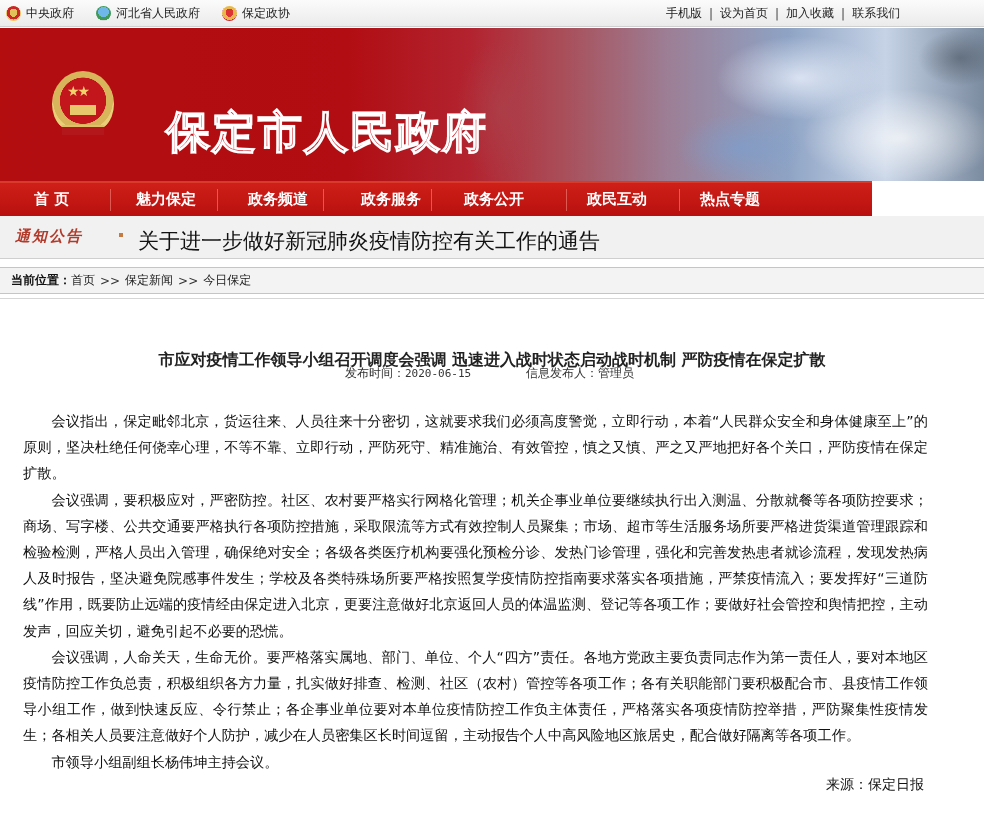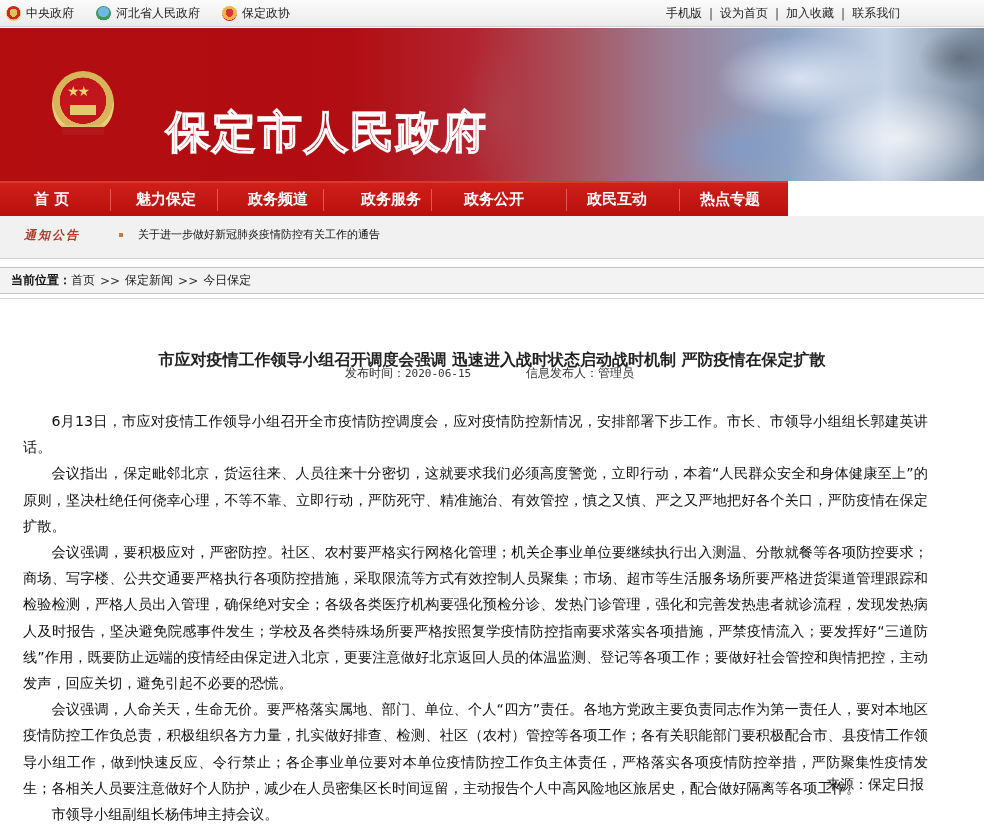--- a/index.html
+++ b/index.html
@@ -33,31 +33,31 @@
   .emblem { position: absolute; left: 52px; top: 43px; width: 62px; height: 66px; border-radius: 50%;
     background: radial-gradient(circle at 50% 45%, #c2161c 0 48%, #d8b45a 49% 62%, #e9cf77 63% 70%, transparent 71%); }
   .emblem .stars { position: absolute; left: 15px; top: 12px; color: #f0d36b; font-size: 14px; letter-spacing: -2px; }
   .emblem .gate { position: absolute; left: 18px; top: 34px; width: 26px; height: 10px; background: #e7c86b; }
   .emblem .ribbon { position: absolute; left: 10px; top: 54px; width: 42px; height: 10px; background: #b3171c; border-top: 2px solid #e2c06a; }
   .site-title { position: absolute; left: 135px; top: 74px; font-family: "DejaVu Serif", "Liberation Serif", serif;
     font-weight: bold; font-size: 44px; letter-spacing: 2px; color: #c8101a; line-height: 60px;
     -webkit-text-stroke: 1.2px #ffffff; text-shadow: 0 0 1px #fff; margin-left: 31px; }
 
   
-  .nav { position: absolute; left: 0; top: 181px; width: 788px; height: 35px;
+  .nav { position: absolute; left: 0; top: 181px; width: 872px; height: 35px;
     background: linear-gradient(#cf1f18, #b8100f); border-top: 2px solid #d93a2a; display: flex; align-items: center; }
   .nav a { color: #ffffff; text-decoration: none; font-family: "DejaVu Serif", "Liberation Serif", serif; font-weight: bold; font-size: 15px; white-space: nowrap; }
   .nav .item { position: absolute; top: 0; height: 33px; display: flex; align-items: center; }
   .nav .divider { position: absolute; top: 6px; width: 1px; height: 22px; background: rgba(255,170,160,.45); }
 
   
   .notice { position: absolute; left: 0; top: 216px; width: 984px; height: 43px; background: #f1f1f1; border-bottom: 1px solid #cfcfcf; }
-  .notice .tag { position: absolute; left: 24px; top: 11px; font-family: "DejaVu Serif", serif; font-size: 12px; color: #b23a2a; font-style: italic; font-weight: bold; letter-spacing: 2px; }
+  .notice .tag { position: absolute; left: 15px; top: 11px; font-family: "DejaVu Serif", serif; font-size: 15px; color: #b23a2a; font-style: italic; font-weight: bold; letter-spacing: 2px; }
   .notice .dot { position: absolute; left: 119px; top: 17px; width: 4px; height: 4px; background: #c77a40; }
-  .notice .link { position: absolute; left: 138px; top: 11px; font-size: 11px; color: #111; text-decoration: none; }
+  .notice .link { position: absolute; left: 138px; top: 11px; font-size: 21px; color: #111; text-decoration: none; }
 
   
   .crumb { position: absolute; left: 0; top: 267px; width: 984px; height: 27px; background: #f3f3f3;
     border-top: 1px solid #c5c5c5; border-bottom: 1px solid #c5c5c5; display: flex; align-items: center; padding-left: 11px; font-size: 12px; }
   .crumb .label { font-weight: bold; color: #111; }
   .crumb a { color: #222; text-decoration: none; }
   .crumb .sep { margin: 0 5px; color: #333; }
   .line2 { position: absolute; left: 0; top: 298px; width: 984px; height: 1px; background: #d6d6d6; }
 
   
@@ -158,20 +158,19 @@
 <h1 class="art-title">市应对疫情工作领导小组召开调度会强调 迅速进入战时状态启动战时机制 严防疫情在保定扩散</h1>
 
 <div class="meta" style="left:345px">
   <span>发布时间：</span><span class="v">2020-06-15</span>
 </div>
 <div class="meta" style="left:526px">
   <span>信息发布人：</span><span>管理员</span>
 </div>
 
 <div class="body">
-  <p>6月13日，市应对疫情工作领导小组召开全市疫情防控调度会，应对疫情防控新情况，安排部署下步工作。市长、市领导小组组长郭建英讲话。</p>
   <p>会议指出，保定毗邻北京，货运往来、人员往来十分密切，这就要求我们必须高度警觉，立即行动，本着“人民群众安全和身体健康至上”的原则，坚决杜绝任何侥幸心理，不等不靠、立即行动，严防死守、精准施治、有效管控，慎之又慎、严之又严地把好各个关口，严防疫情在保定扩散。</p>
   <p>会议强调，要积极应对，严密防控。社区、农村要严格实行网格化管理；机关企事业单位要继续执行出入测温、分散就餐等各项防控要求；商场、写字楼、公共交通要严格执行各项防控措施，采取限流等方式有效控制人员聚集；市场、超市等生活服务场所要严格进货渠道管理跟踪和检验检测，严格人员出入管理，确保绝对安全；各级各类医疗机构要强化预检分诊、发热门诊管理，强化和完善发热患者就诊流程，发现发热病人及时报告，坚决避免院感事件发生；学校及各类特殊场所要严格按照复学疫情防控指南要求落实各项措施，严禁疫情流入；要发挥好“三道防线”作用，既要防止远端的疫情经由保定进入北京，更要注意做好北京返回人员的体温监测、登记等各项工作；要做好社会管控和舆情把控，主动发声，回应关切，避免引起不必要的恐慌。</p>
   <p>会议强调，人命关天，生命无价。要严格落实属地、部门、单位、个人“四方”责任。各地方党政主要负责同志作为第一责任人，要对本地区疫情防控工作负总责，积极组织各方力量，扎实做好排查、检测、社区（农村）管控等各项工作；各有关职能部门要积极配合市、县疫情工作领导小组工作，做到快速反应、令行禁止；各企事业单位要对本单位疫情防控工作负主体责任，严格落实各项疫情防控举措，严防聚集性疫情发生；各相关人员要注意做好个人防护，减少在人员密集区长时间逗留，主动报告个人中高风险地区旅居史，配合做好隔离等各项工作。</p>
   <p>市领导小组副组长杨伟坤主持会议。</p>
 </div>
 
 <div class="source">来源：保定日报</div>
 
 </body></html>

